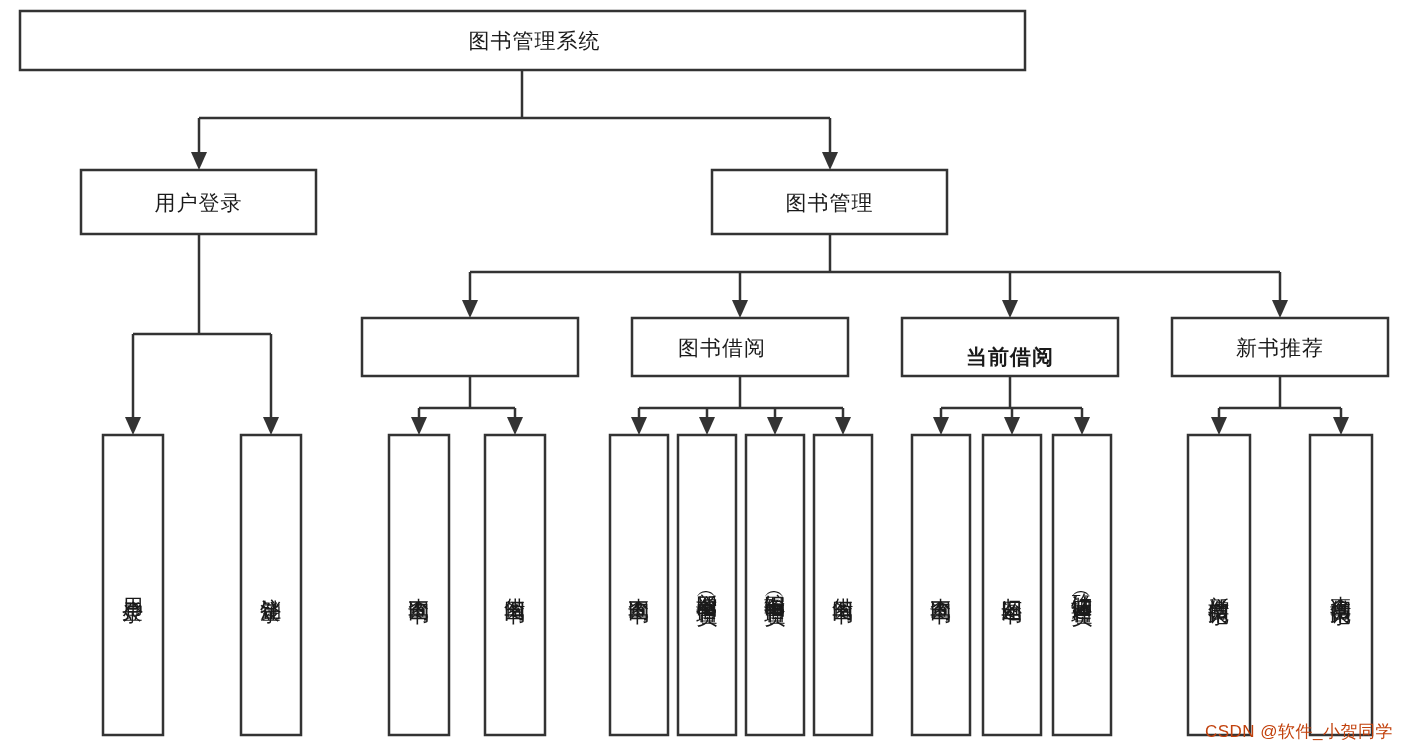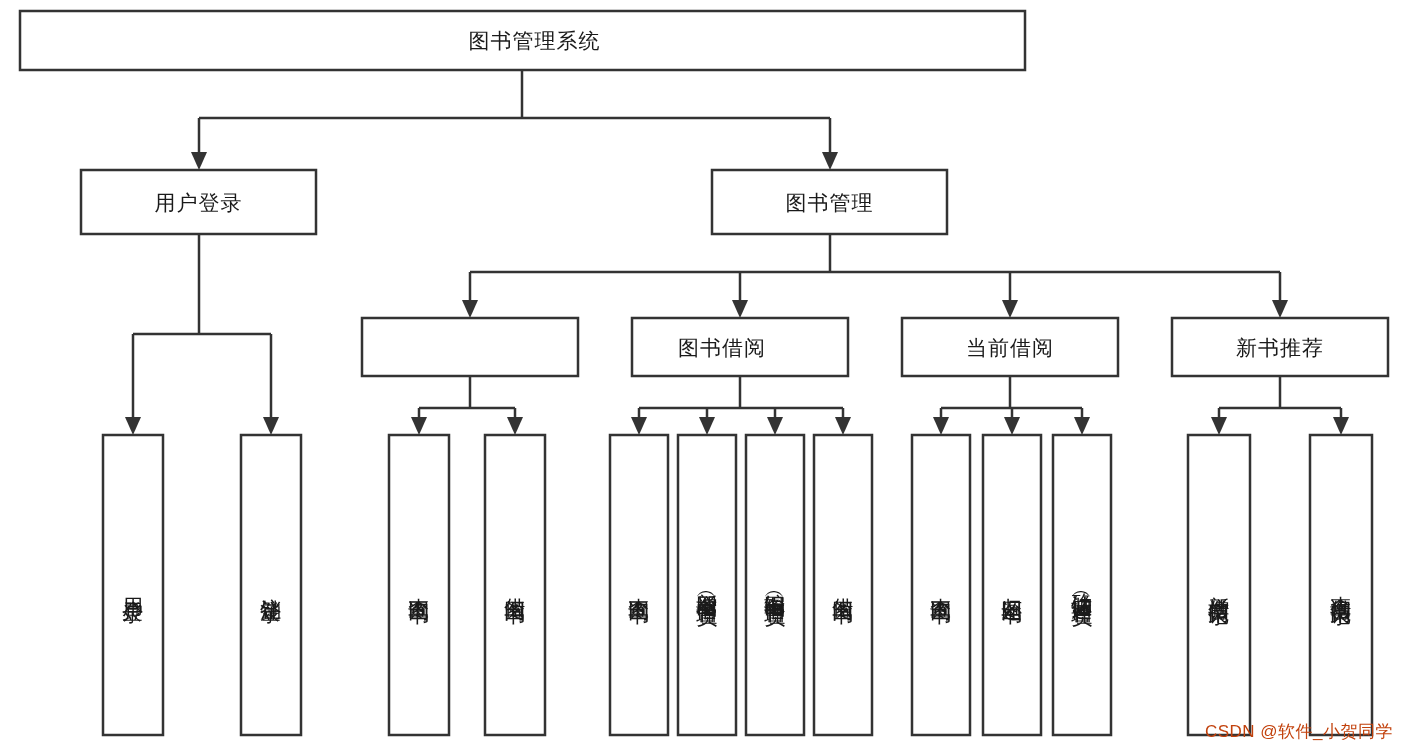--- a/index.html
+++ b/index.html
@@ -178,21 +178,21 @@
     <rect class="node-box" x="1188" y="435" width="62" height="300"></rect>
     <rect class="node-box" x="1310" y="435" width="62" height="300"></rect>
   </svg>
 
   <div class="node-label-h" style="left:32px; top:11px; width:1005px; height:59px;">图书管理系统</div>
 
   <div class="node-label-h" style="left:81px; top:170px; width:235px; height:64px;">用户登录</div>
   <div class="node-label-h" style="left:712px; top:170px; width:235px; height:64px;">图书管理</div>
 
   <div class="node-label-h" style="left:632px; top:318px; width:180px; height:58px;">图书借阅</div>
-  <div class="node-label-h" style="left:902px; top:318px; width:216px; height:58px;">当前借阅</div>
+  <div class="node-label-h" style="left:902px; top:327px; width:216px; height:58px;font-weight:bold;">当前借阅</div>
   <div class="node-label-h" style="left:1172px; top:318px; width:216px; height:58px;">新书推荐</div>
 
   <div class="node-label-v" style="left:103px; top:435px; width:60px; height:300px;">用户登录</div>
   <div class="node-label-v" style="left:241px; top:435px; width:60px; height:300px;">注销登录</div>
   <div class="node-label-v" style="left:389px; top:435px; width:60px; height:300px;">查询图书</div>
   <div class="node-label-v" style="left:485px; top:435px; width:60px; height:300px;">借阅图书</div>
   <div class="node-label-v" style="left:610px; top:435px; width:58px; height:300px;">查询图书</div>
   <div class="node-label-v" style="left:678px; top:435px; width:58px; height:300px;">新增图书（管理员）</div>
   <div class="node-label-v" style="left:746px; top:435px; width:58px; height:300px;">编辑图书（管理员）</div>
   <div class="node-label-v" style="left:814px; top:435px; width:58px; height:300px;">借阅图书</div>

